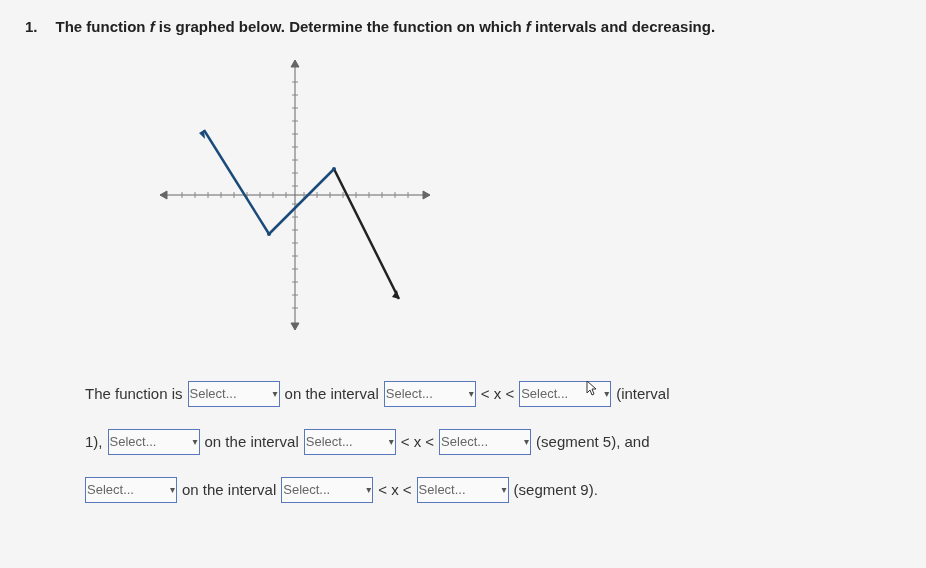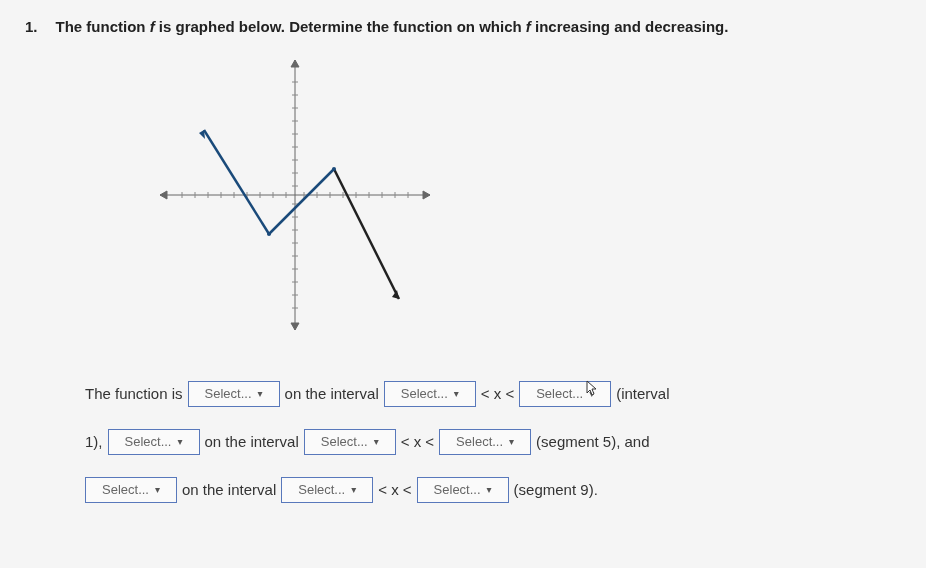--- a/index.html
+++ b/index.html
@@ -49,21 +49,21 @@
       flex-wrap: wrap;
       gap: 5px;
       margin-bottom: 6px;
     }
     .select-box {
       display: inline-flex;
       align-items: center;
       justify-content: space-between;
       border: 1px solid #5878bb;
       background: #fafafa;
-      padding: 3px 16px;
+      padding: 3px 1px;
       min-width: 92px;
       height: 26px;
       font-size: 13px;
       color: #666;
       cursor: pointer;
     }
     .select-box .label {
       flex: 1;
     }
     .select-box .chevron {
@@ -75,21 +75,21 @@
       color: #333;
       white-space: nowrap;
     }
   </style>
 </head>
 <body>
 
 <div class="question-line">
   <span class="question-number">1.</span>
   <span class="question-text">
-    <span>The function </span><span class="italic">f</span><span> is graphed below. Determine the function on which </span><span class="italic">f</span><span> increasing and decreasing.</span>
+    <span>The function </span><span class="italic">f</span><span> is graphed below. Determine the function on which </span><span class="italic">f</span><span> intervals and decreasing.</span>
   </span>
 </div>
 
 <div class="graph-container">
   <svg width="280" height="280" viewBox="0 0 280 280">
 
     <g stroke="#666" stroke-width="1">
 
       <line x1="5" y1="140" x2="275" y2="140"></line>
       <polygon points="275,140 268,136 268,144" fill="#666"></polygon>

